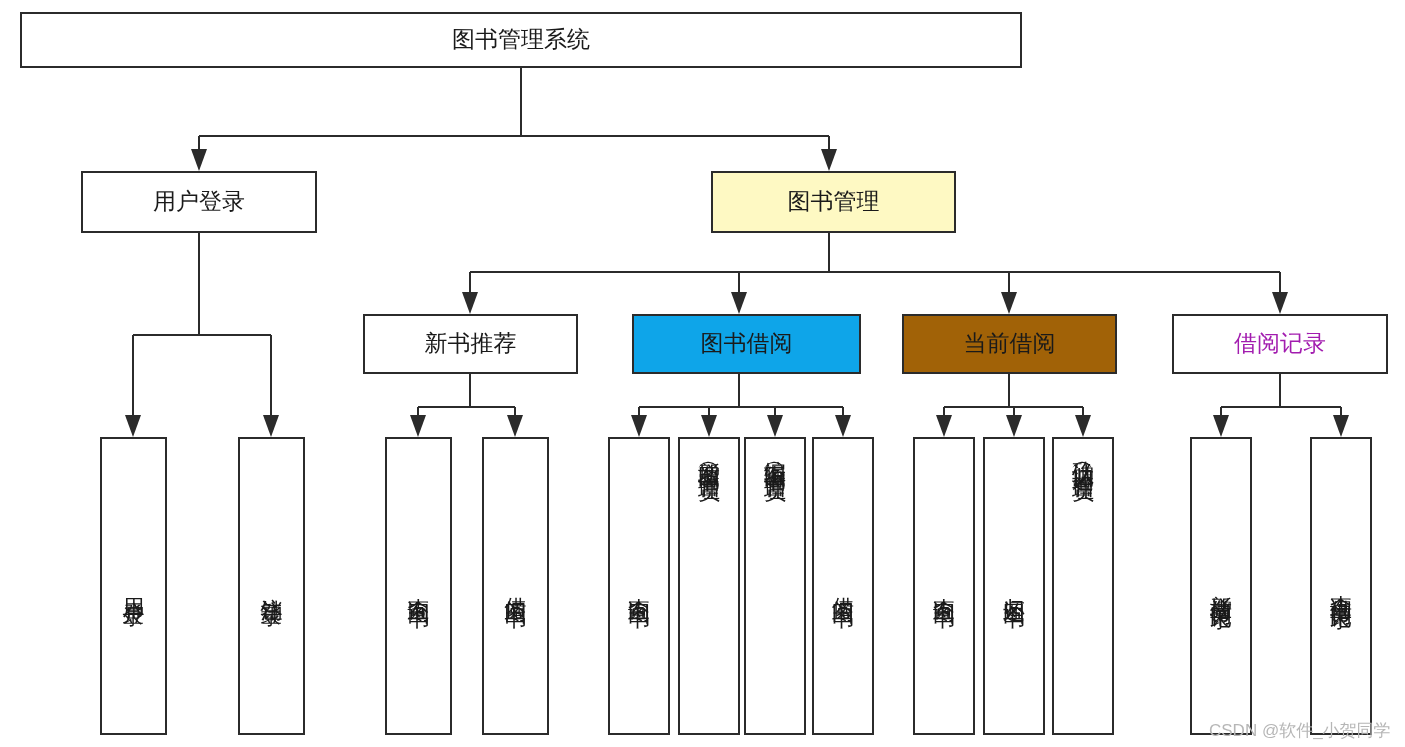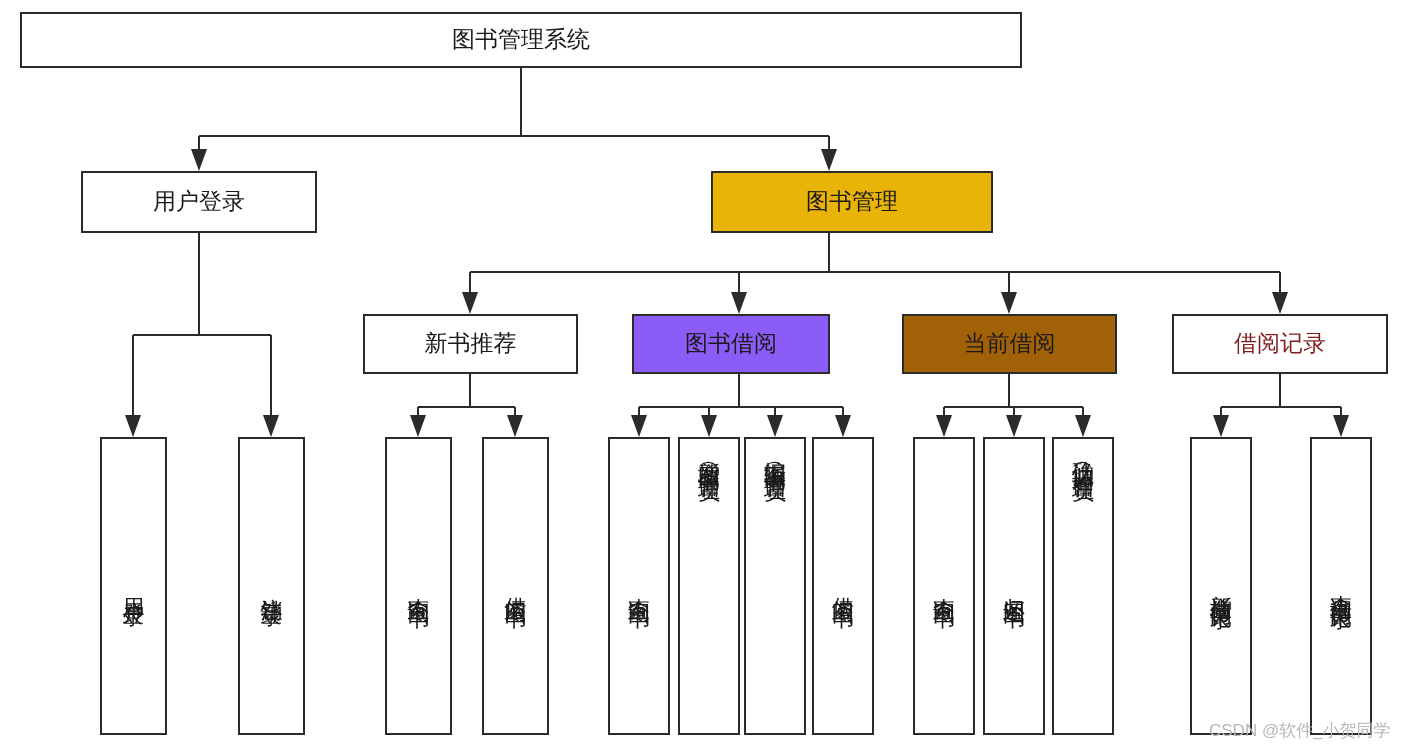--- a/index.html
+++ b/index.html
@@ -137,34 +137,34 @@
       <polygon points="1333,415 1349,415 1341,437" fill="#2b2b2b"></polygon>
     </svg>
 
   <div id="node-layer">
       <div class="node-box horizontal root" style="left: 20px; top: 12px; width: 1002px; height: 56px; border-color: rgb(43, 43, 43); background: rgb(255, 255, 255);">
         <span class="node-label" style="color: rgb(26, 26, 26);">图书管理系统</span>
       </div>
       <div class="node-box horizontal" style="left: 81px; top: 171px; width: 236px; height: 62px; border-color: rgb(43, 43, 43); background: rgb(255, 255, 255);">
         <span class="node-label" style="color: rgb(26, 26, 26);">用户登录</span>
       </div>
-      <div class="node-box horizontal" style="left: 711px; top: 171px; width: 282px; height: 62px; border-color: rgb(43, 43, 43); background: #eab308;">
+      <div class="node-box horizontal" style="left: 711px; top: 171px; width: 245px; height: 62px; border-color: rgb(43, 43, 43); background: #fef9c3;">
         <span class="node-label" style="color: rgb(26, 26, 26);">图书管理</span>
       </div>
       <div class="node-box horizontal" style="left: 363px; top: 314px; width: 215px; height: 60px; border-color: rgb(43, 43, 43); background: rgb(255, 255, 255);">
         <span class="node-label" style="color: rgb(26, 26, 26);">新书推荐</span>
       </div>
-      <div class="node-box horizontal" style="left: 632px; top: 314px; width: 198px; height: 60px; border-color: rgb(43, 43, 43); background: #8b5cf6;">
+      <div class="node-box horizontal" style="left: 632px; top: 314px; width: 229px; height: 60px; border-color: rgb(43, 43, 43); background: #0ea5e9;">
         <span class="node-label" style="color: rgb(26, 26, 26);">图书借阅</span>
       </div>
       <div class="node-box horizontal" style="left: 902px; top: 314px; width: 215px; height: 60px; border-color: rgb(43, 43, 43); background: #a16207;">
         <span class="node-label" style="color: rgb(26, 26, 26);">当前借阅</span>
       </div>
       <div class="node-box horizontal" style="left: 1172px; top: 314px; width: 216px; height: 60px; border-color: rgb(43, 43, 43); background: rgb(255, 255, 255);">
-        <span class="node-label" style="color: #7f1d1d;">借阅记录</span>
+        <span class="node-label" style="color: #a21caf;">借阅记录</span>
       </div>
       <div class="node-box vertical centered" style="left: 100px; top: 437px; width: 67px; height: 298px; border-color: rgb(43, 43, 43); background: rgb(255, 255, 255);">
         <span class="node-label" style="color: rgb(26, 26, 26);">用户登录</span>
       </div>
       <div class="node-box vertical centered" style="left: 238px; top: 437px; width: 67px; height: 298px; border-color: rgb(43, 43, 43); background: rgb(255, 255, 255);">
         <span class="node-label" style="color: rgb(26, 26, 26);">注销登录</span>
       </div>
       <div class="node-box vertical centered" style="left: 385px; top: 437px; width: 67px; height: 298px; border-color: rgb(43, 43, 43); background: rgb(255, 255, 255);">
         <span class="node-label" style="color: rgb(26, 26, 26);">查询图书</span>
       </div>

